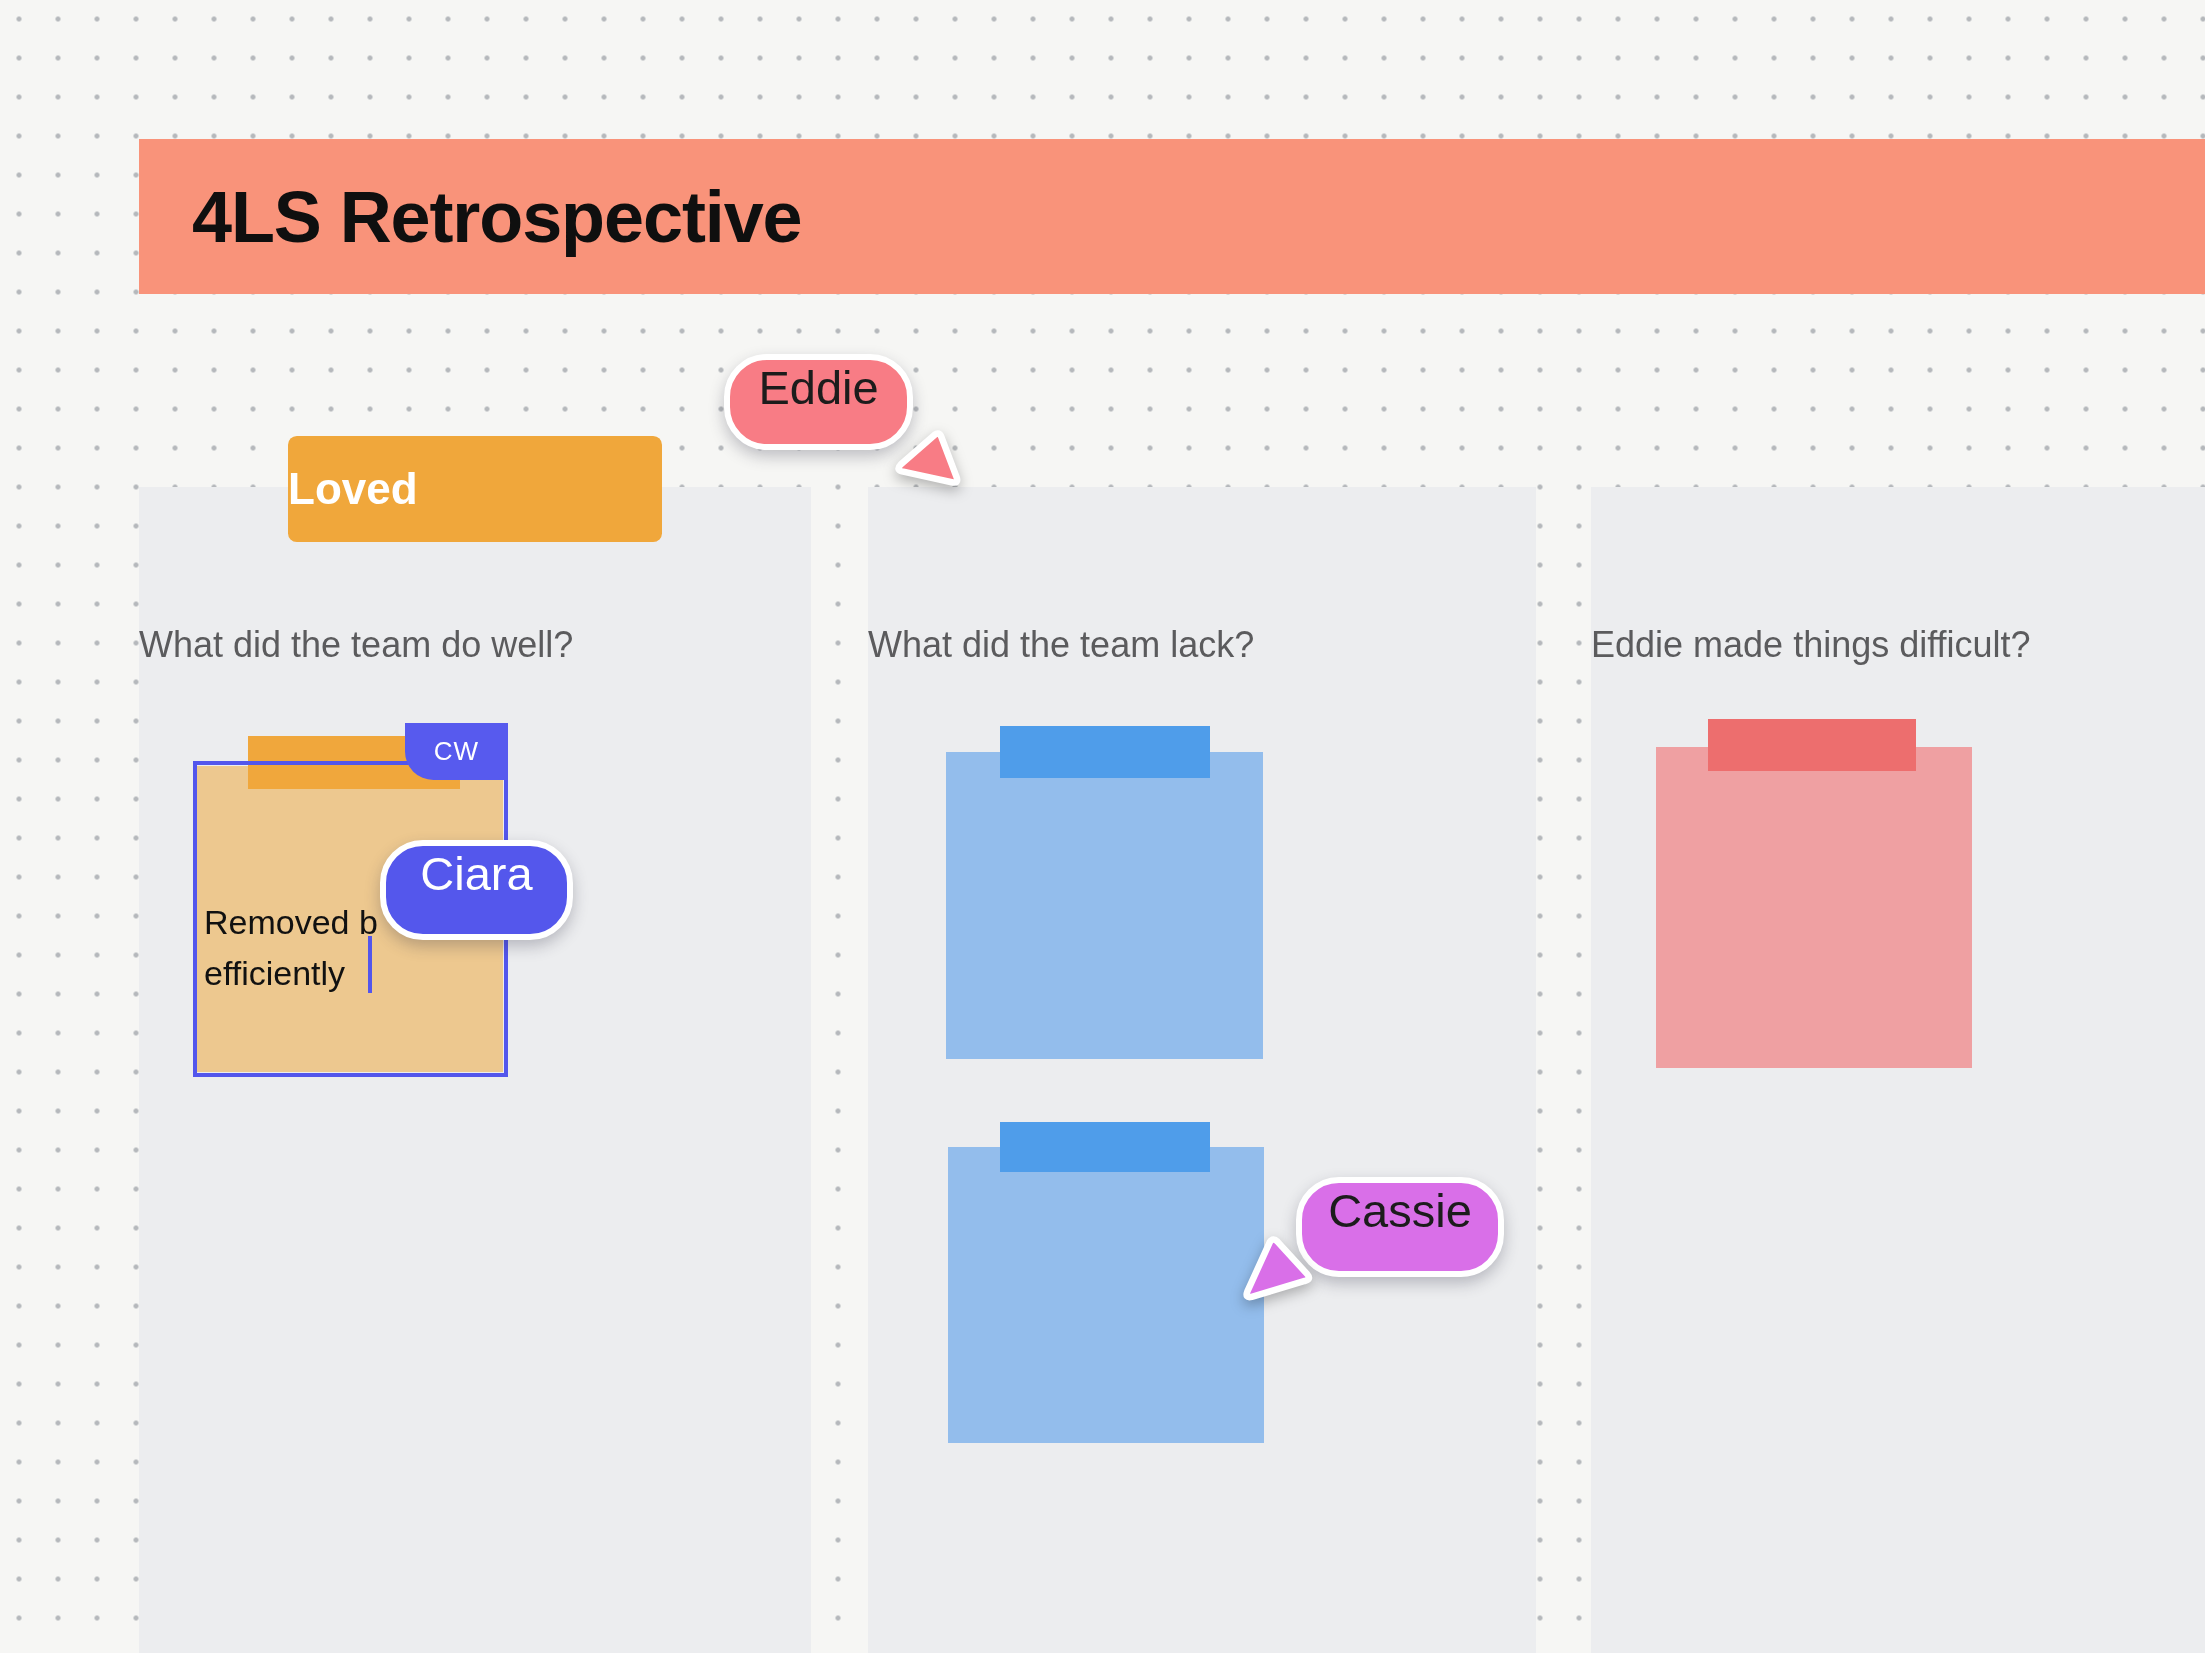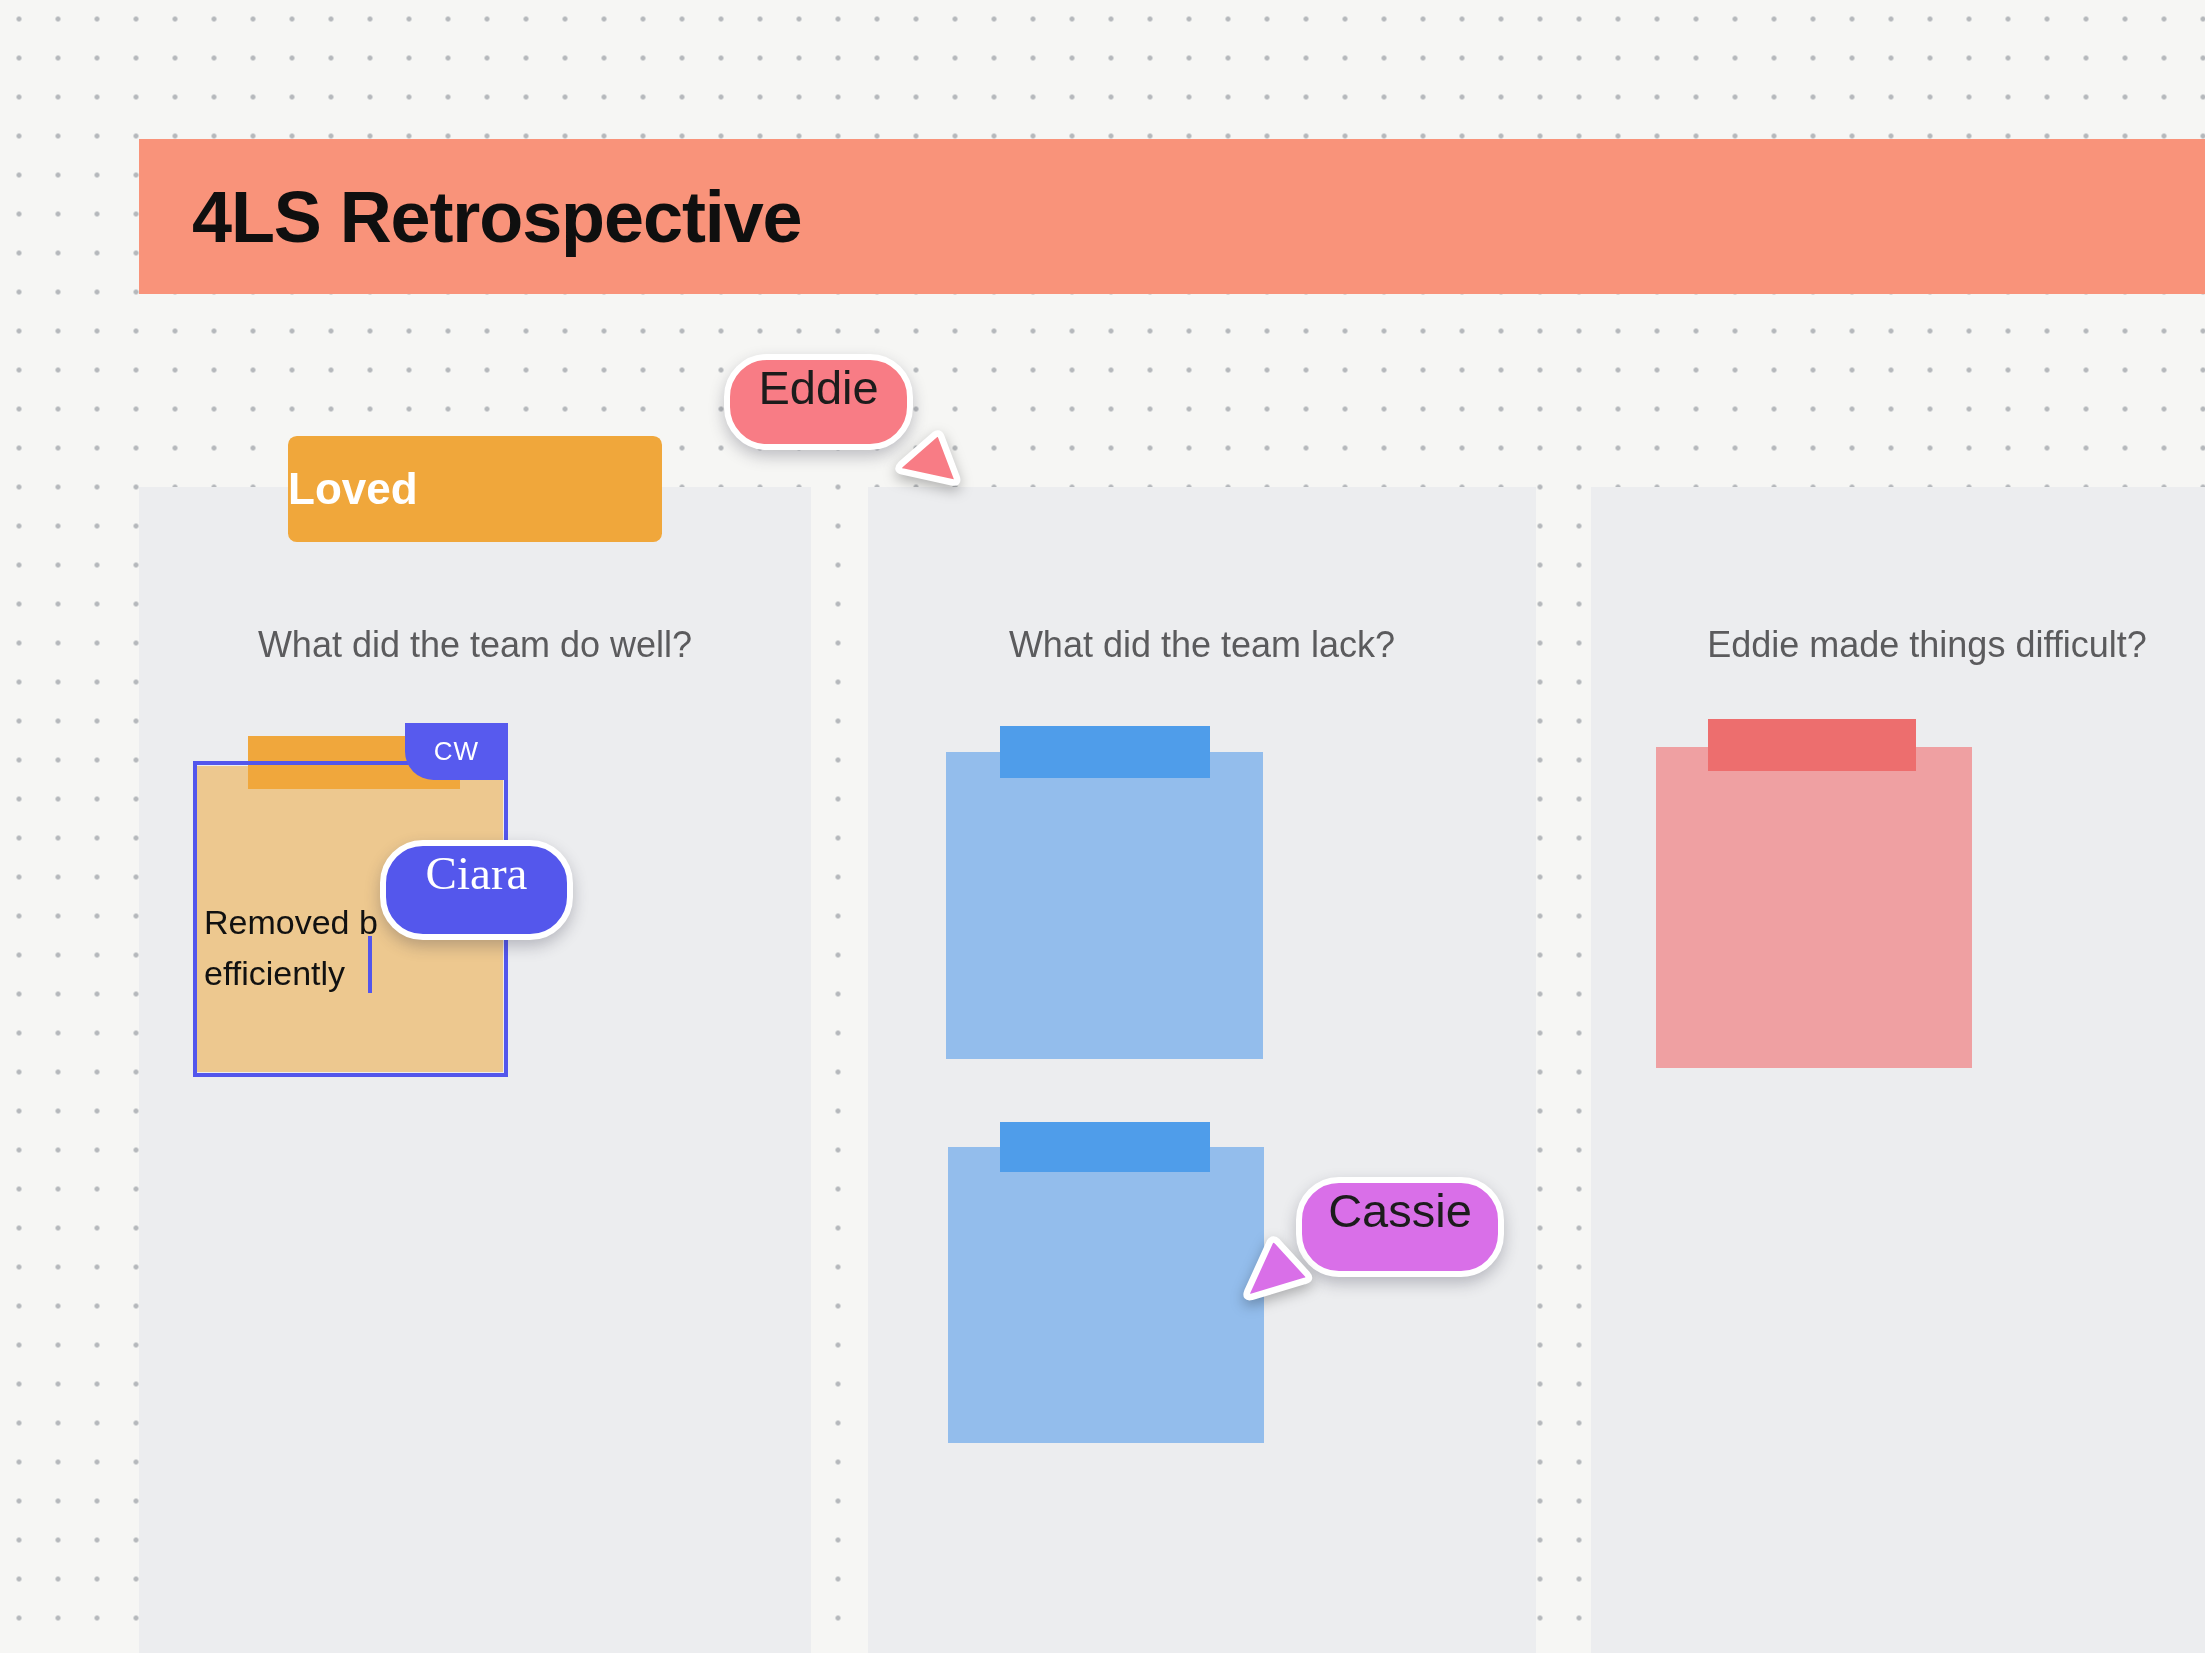--- a/index.html
+++ b/index.html
@@ -38,21 +38,21 @@
     top: 436px; width: 374px; height: 106px; border-radius: 8.8px;
     display: flex; align-items: center; 
     color: #ffffff; font-size: 44px; font-weight: bold;
   }
   .h-loved   { left: 288px;  background: #f0a73b; }
   .h-longed  { left: 1015px; background: #4e9be8; }
   .h-loathed { left: 1740px; background: #e9625f; }
 
   
   .subtitle {
-    top: 624px; height: 49px; text-align: center;
+    top: 624px; height: 49px; 
     font-size: 36px; color: #5b5b5d;
   }
   .s-loved   { left: 139px;  width: 672px; }
   .s-longed  { left: 868px; width: 668px; }
   .s-loathed { left: 1591px; width: 672px; }
 
   
   .note-tab  { position: absolute; }
   .tab-tan   { left: 248px;  top: 736px; width: 212px; height: 53px; background: #f0a73c; }
   .tab-blue1 { left: 1000px; top: 726px; width: 210px; height: 52px; background: #4f9dea; }
@@ -93,21 +93,21 @@
 
   
   .tag {
     position: absolute; box-sizing: border-box; z-index: 10;
     border: 6.6px solid #ffffff; border-radius: 43px;
     display: flex; justify-content: center;
     font-size: 47px; font-weight: 500; color: #1c1c1c;
     box-shadow: 0 6.6px 15.3px rgba(45,45,70,0.28);
   }
   .tag-eddie  { left: 724px; top: 354px;  width: 189px; height: 96px; background: #f87c85; }
-  .tag-ciara  { left: 380px;  top: 840px; width: 193px; height: 100px; background: #5457ec; color: #ffffff; font-family: Liberation Serif, serif; }
+  .tag-ciara  { left: 380px;  top: 840px; width: 193px; height: 100px; background: #5457ec; color: #ffffff; }
   .tag-cassie { left: 1296px; top: 1177px; width: 208px; height: 100px; background: #d96fe8; }
 
   
   .cursor { position: absolute; z-index: 11; overflow: visible; }
   .cursor path {
     stroke: #ffffff; stroke-width: 12; stroke-linejoin: round;
   }
   .cur-eddie  { left: 890px; top: 426px;  }
   .cur-cassie { left: 1237px; top: 1231px; }
   .cursor svg { filter: drop-shadow(0 5.5px 6.6px rgba(0,0,0,0.28)); display: block; }

